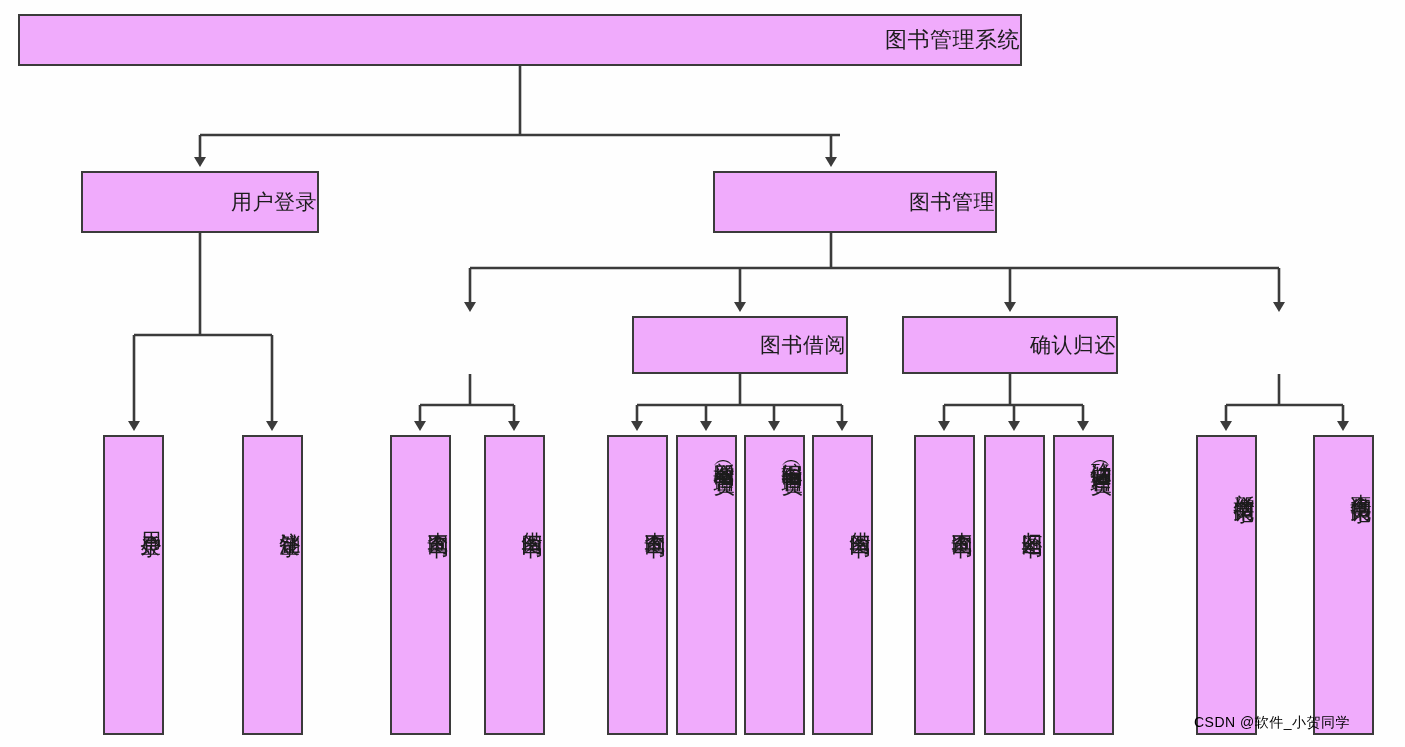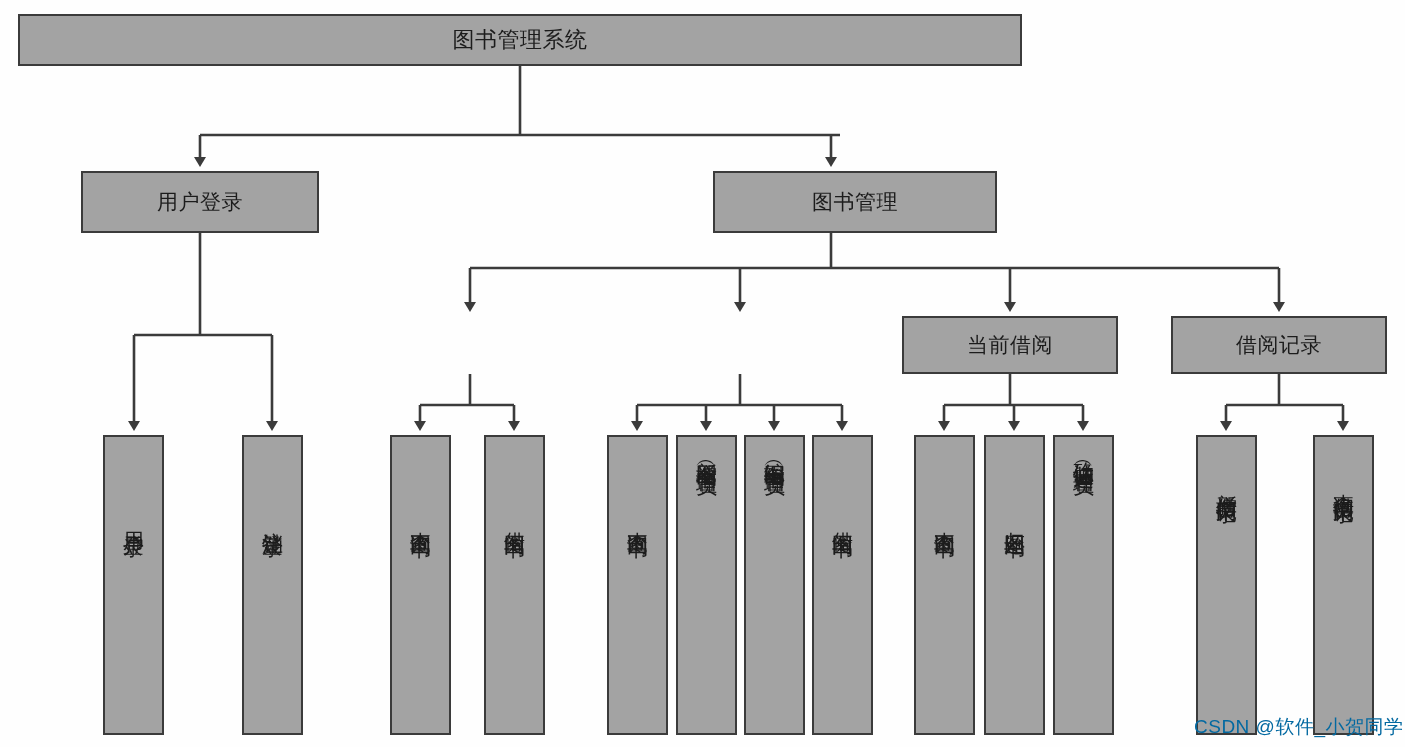--- a/index.html
+++ b/index.html
@@ -22,25 +22,25 @@
     position: absolute;
     left: 0;
     top: 0;
     width: 1405px;
     height: 747px;
     pointer-events: none;
   }
   .node {
     position: absolute;
     box-sizing: border-box;
-    background: #a3a3a3;
+    background: #f0abfc;
     border: 2px solid #3b3b3b;
     display: flex;
     align-items: center;
-    justify-content: center;
+    justify-content: flex-end;
     color: #1c1c1c;
     z-index: 2;
   }
   .node-label {
     display: block;
     text-align: center;
     line-height: 1.18;
     letter-spacing: 0.5px;
   }
   
@@ -59,22 +59,22 @@
   .node.vert .node-label {
     writing-mode: vertical-rl;
     text-orientation: upright;
     font-size: 21px;
     line-height: 1.05;
     letter-spacing: 2px;
     white-space: nowrap;
   }
   .watermark {
     position: absolute;
-    font-size: 19px;
-    color: #0369a1;
+    font-size: 14px;
+    color: #000000;
     white-space: nowrap;
     z-index: 5;
     letter-spacing: 0.5px;
   }
 </style>
 </head>
 <body>
 
 <div id="canvas">
 
@@ -135,25 +135,25 @@
     <span class="node-label">图书管理系统</span>
   </div>
 
   <div class="node horiz" style="left:81px; top:171px; width:238px; height:62px;">
     <span class="node-label">用户登录</span>
   </div>
   <div class="node horiz" style="left:713px; top:171px; width:284px; height:62px;">
     <span class="node-label">图书管理</span>
   </div>
 
+  <div class="node horiz" style="left:632px; top:316px; width:216px; height:58px;">
+    <span class="node-label">图书借阅</span>
+  </div>
   <div class="node horiz" style="left:902px; top:316px; width:216px; height:58px;">
-    <span class="node-label">当前借阅</span>
-  </div>
-  <div class="node horiz" style="left:1171px; top:316px; width:216px; height:58px;">
-    <span class="node-label">借阅记录</span>
+    <span class="node-label">确认归还</span>
   </div>
 
   <div class="node vert" style="left:103px; top:435px; width:61px; height:300px; padding-top:78px;">
     <span class="node-label">用户登录</span>
   </div>
   <div class="node vert" style="left:242px; top:435px; width:61px; height:300px; padding-top:78px;">
     <span class="node-label">注销登录</span>
   </div>
 
   <div class="node vert" style="left:390px; top:435px; width:61px; height:300px; padding-top:78px;">

